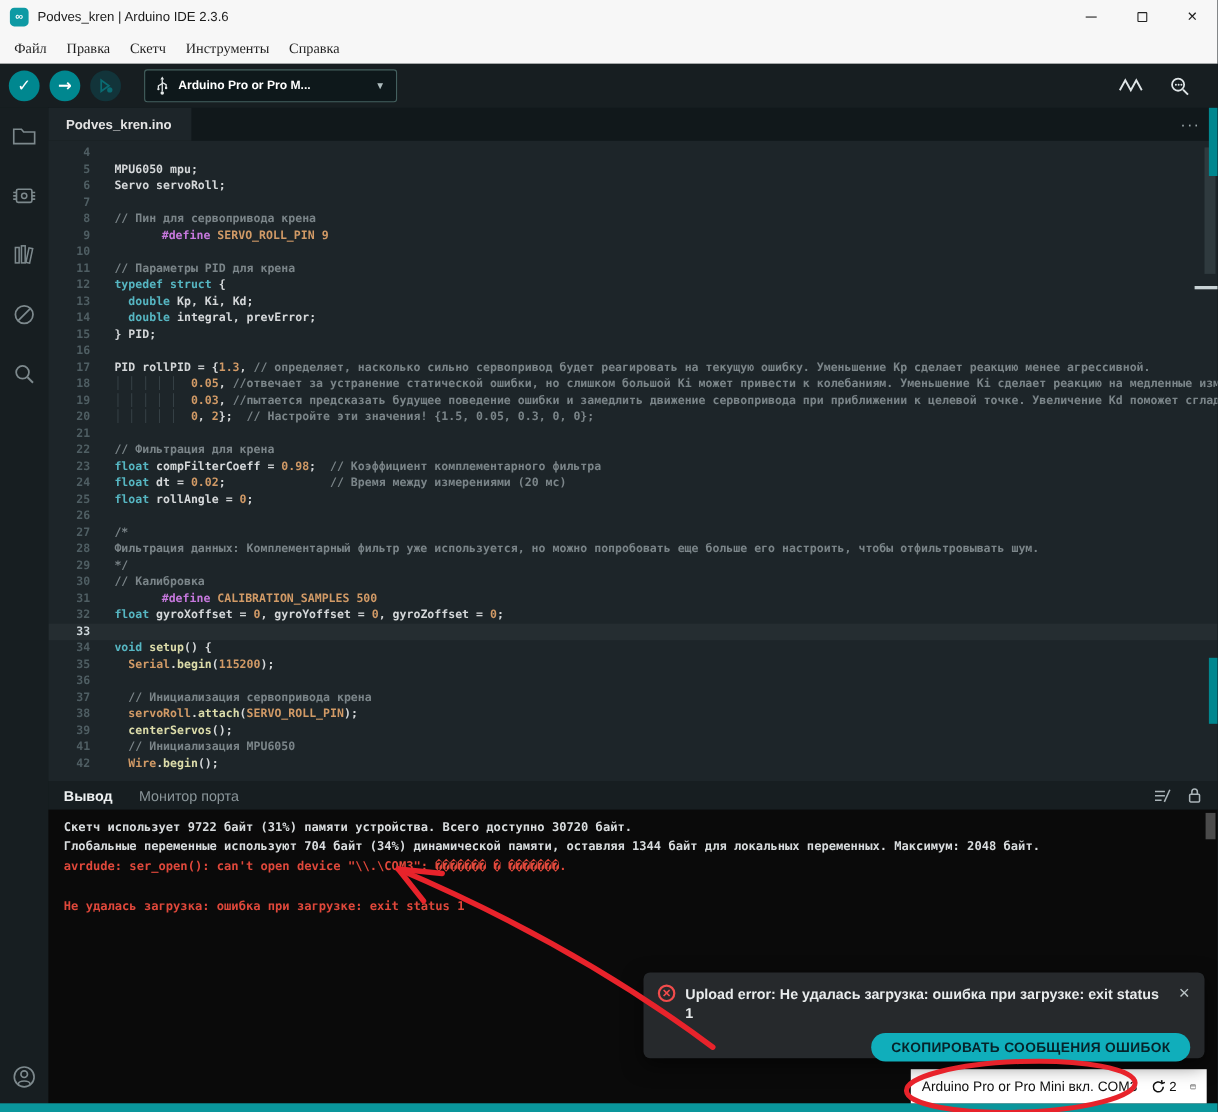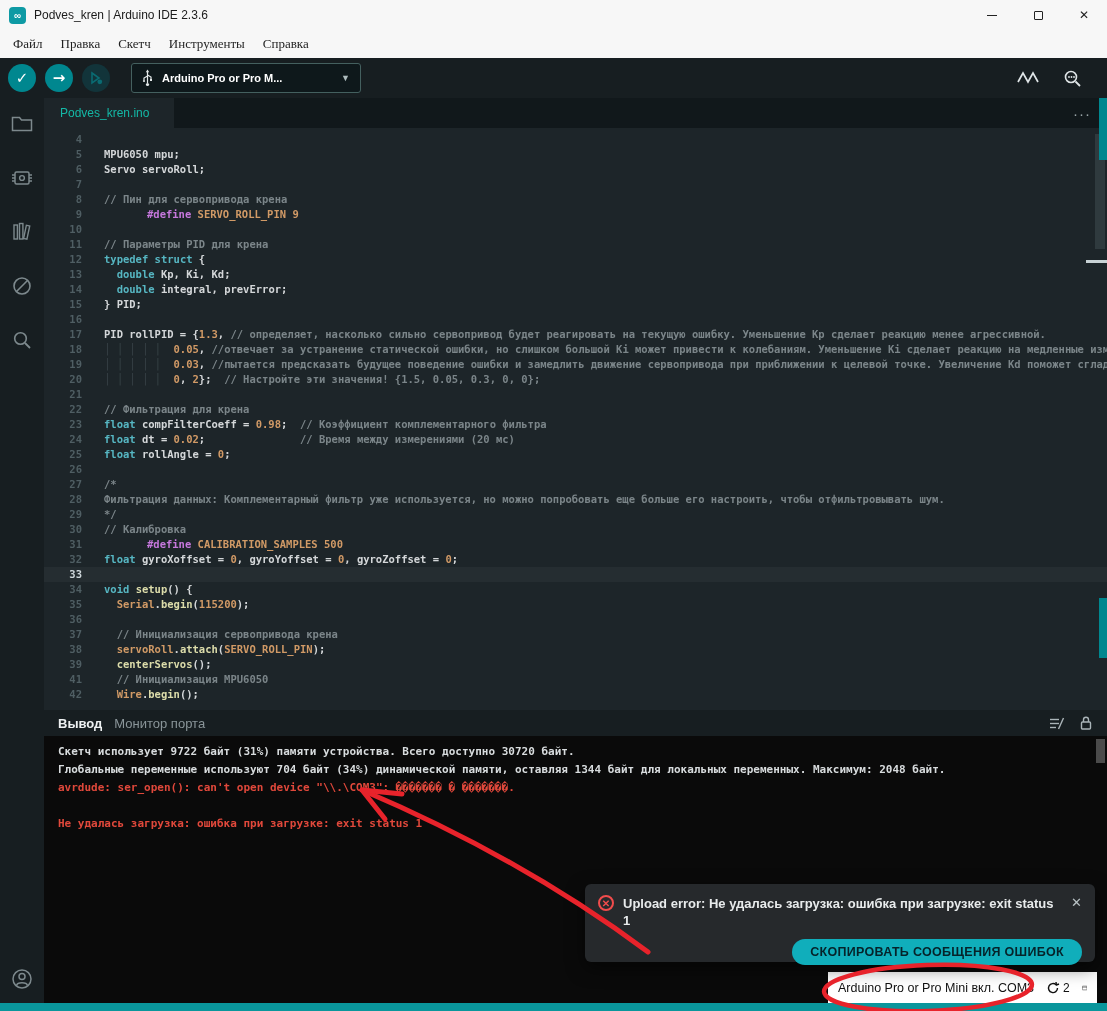--- a/index.html
+++ b/index.html
@@ -40,22 +40,22 @@
   
   .sidebar { position:absolute; left:0; top:98px; bottom:8px; width:44px; background:#171e21;
              display:flex; flex-direction:column; align-items:center; padding-top:14px; gap:30px; }
   .side-icon { width:24px; height:24px; display:flex; align-items:center; justify-content:center; }
   .side-account { position:absolute; bottom:12px; left:0; width:44px; display:flex; justify-content:center; }
 
   
   .editor-wrap { position:absolute; left:44px; top:98px; right:0; height:612px;
                  display:flex; flex-direction:column; background:#1d2529; }
   .tabbar { height:30px; background:#11181b; display:flex; align-items:stretch; flex:0 0 30px; }
-  .tab { background:#1d2529; color:#14b8a6; font-size:12px; display:flex; align-items:center;
-         padding:0 16px; min-width:130px; }
+  .tab { background:#1d2529; color:#e5e5e5; font-size:12px; display:flex; align-items:center;
+         padding:0 16px; min-width:130px;font-weight:bold; }
   .tab-actions { margin-left:auto; color:#9aa5a8; font-size:15px; display:flex; align-items:center; padding:0 16px; letter-spacing:1px; }
   .editor { flex:1; overflow:hidden; position:relative; padding-top:4px;
             font-family:"DejaVu Sans Mono", monospace; font-size:10.5px; line-height:15px; font-weight:bold; }
   .code-row { display:flex; height:15px; white-space:pre; }
   .code-row.active { background:rgba(255,255,255,0.04); }
   .gutter { flex:0 0 38px; width:38px; text-align:right; color:#4f5e63; }
   .gutter.active { color:#cdd6da; }
   .code { margin-left:22px; white-space:pre; }
   .tk-p { color:#d4d7d9; } .tk-c { color:#7b8589; } .tk-k { color:#56b6c2; }
   .tk-d { color:#c678dd;margin-left:43px; } .tk-m { color:#d19a66; } .tk-n { color:#d19a66; }
@@ -63,21 +63,21 @@
   .ed-scrollbar { position:absolute; top:32px; right:0; width:14px; bottom:0; }
   .ed-thumb { position:absolute; top:4px; right:2px; width:10px; height:115px; background:#2f3a3e; }
 
   
   .edge-teal-1 { position:absolute; right:0; top:98px; width:8px; height:62px; background:#00878f; z-index:4; }
   .edge-teal-2 { position:absolute; right:0; top:598px; width:8px; height:60px; background:#00878f; z-index:4; }
   .edge-white  { position:absolute; right:0; top:260px; width:21px; height:3px; background:#c8d2d5; z-index:4; }
 
   
   .panel-head { position:absolute; left:44px; right:0; top:710px; height:26px; background:#171e21;
-                display:flex; align-items:center; padding-left:14px; gap:12px; }
+                display:flex; align-items:center; padding-left:14px; gap:24px; }
   .panel-tab-active { color:#eef1f2; font-size:13px; font-weight:bold; }
   .panel-tab { color:#8a9599; font-size:13px; }
   .panel-icons { margin-left:auto; display:flex; gap:14px; padding-right:14px; align-items:center; }
 
   .console { position:absolute; left:44px; right:0; top:736px; bottom:8px; background:#0a0a0a;
              font-family:"DejaVu Sans Mono", monospace; font-size:11px; line-height:18px;
              font-weight:bold; padding:7px 0 0 14px; overflow:hidden; }
   .console-line { white-space:pre; height:18px; }
   .console-line.ok  { color:#d8dcde; }
   .console-line.err { color:#e0483b; }

